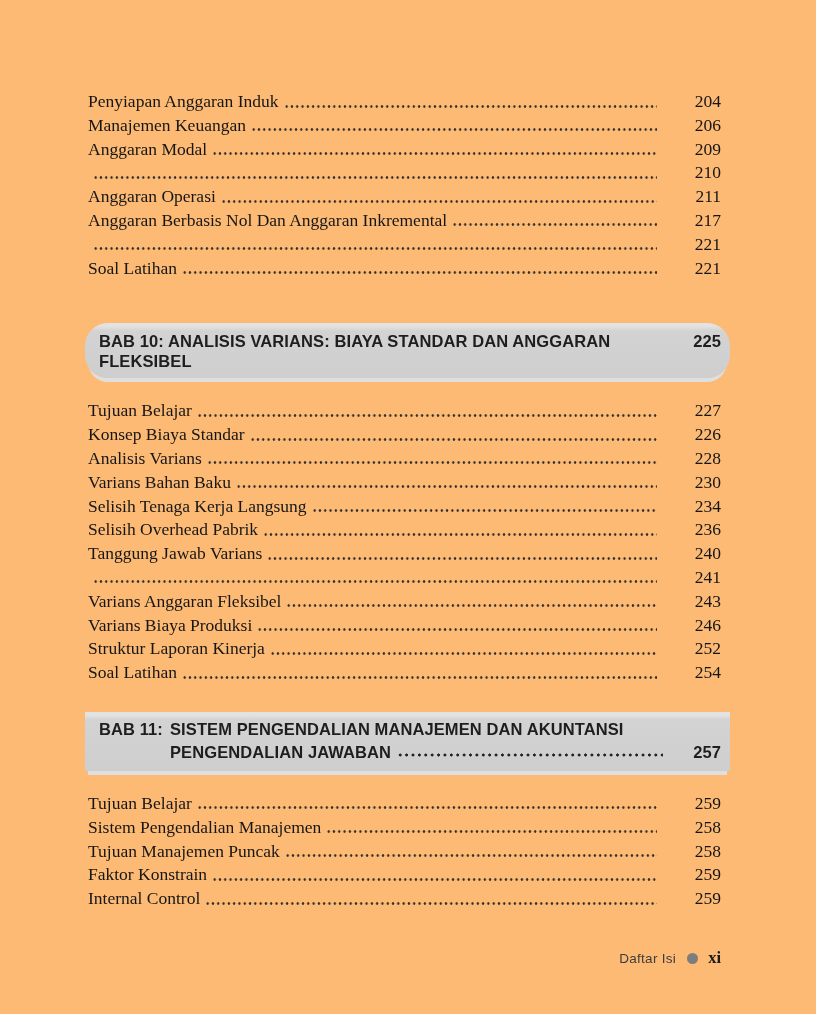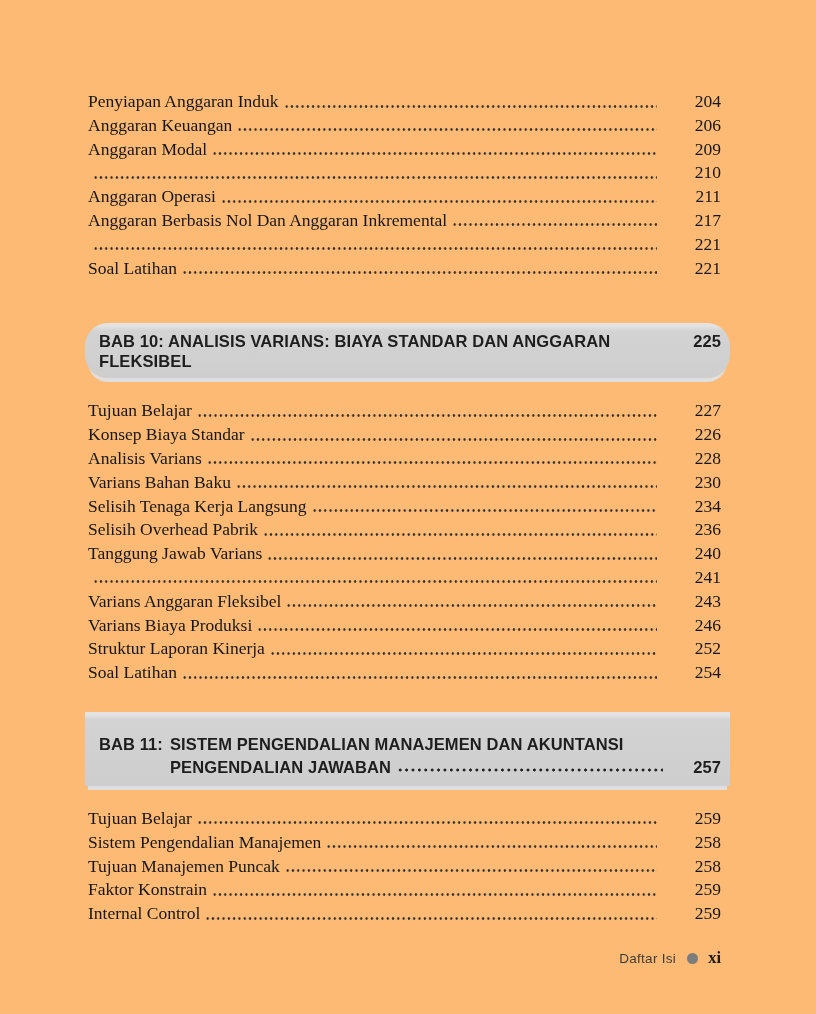--- a/index.html
+++ b/index.html
@@ -53,21 +53,21 @@
   }
   .bab10 {
     margin-top:43px;
     display:flex;
     align-items:baseline;
     justify-content:space-between;
     line-height:20px;
     border-radius:23px;
   }
   .bab10 .bab-page { flex:0 0 auto; padding-left:12px; }
-  .bab11 { margin-top:27px; line-height:23px; padding-top:21px; padding-bottom:7px; }
+  .bab11 { margin-top:27px; line-height:23px; padding-top:6px; padding-bottom:7px; }
   .bab11-line1 { display:flex; }
   .bab-prefix { flex:0 0 71px; }
   .bab11-line2 { display:flex; align-items:baseline; margin-left:71px; }
   .leader-bold {
     background-image: radial-gradient(circle, #242424 1.45px, rgba(0,0,0,0) 1.85px);
     background-size:6.4px 6.4px;
     background-position:left bottom 6px;
     margin:0 14px 0 6px;
   }
   .bab11-line2 .bab-page { flex:0 0 44px; text-align:right; }
@@ -107,21 +107,21 @@
 
     <div class="toc-list">
 
         <div class="toc-row">
           <span class="toc-title">Penyiapan Anggaran Induk</span>
           <span class="leader"></span>
           <span class="toc-page">204</span>
         </div>
 
         <div class="toc-row">
-          <span class="toc-title">Anggaran Keuangan</span>
+          <span class="toc-title">Manajemen Keuangan</span>
           <span class="leader"></span>
           <span class="toc-page">206</span>
         </div>
 
         <div class="toc-row">
           <span class="toc-title">Anggaran Modal</span>
           <span class="leader"></span>
           <span class="toc-page">209</span>
         </div>
 

